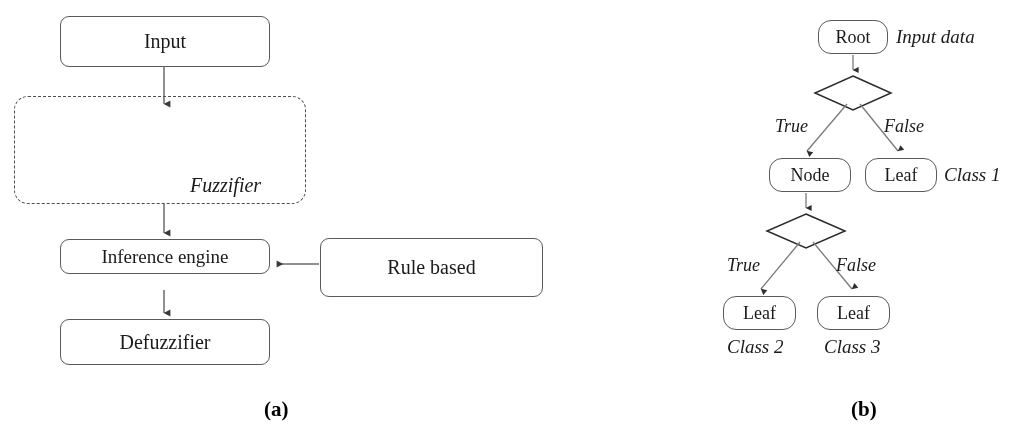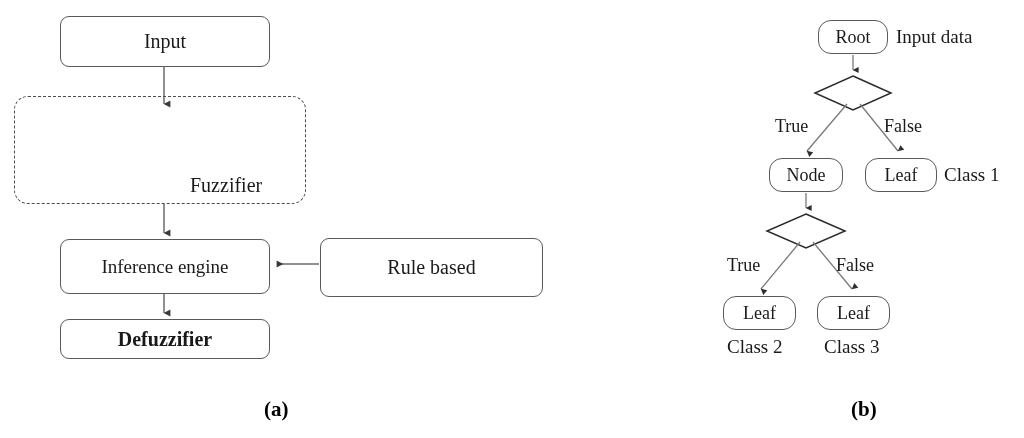--- a/index.html
+++ b/index.html
@@ -49,44 +49,45 @@
     border: 1.5px dashed #4d4d4d;
     border-radius: 14px;
     background: transparent;
     z-index: 1;
   }
   .free-text {
     position: absolute;
     white-space: nowrap;
     color: #1a1a1a;
     z-index: 4;
+    font-style: italic;
   }
   .panel-caption {
     position: absolute;
     white-space: nowrap;
     font-weight: bold;
     color: #000000;
     z-index: 4;
   }
   
   #box-input        { left: 60px;  top: 16px;  width: 210px; height: 51px; font-size: 20px; }
   #box-member       { left: 60px;  top: 110px; width: 210px; height: 51px; font-size: 19px; }
   #group-fuzzifier  { left: 14px;  top: 96px;  width: 292px; height: 108px; }
   #text-fuzzifier   { left: 190px; top: 174px; font-size: 20px; }
-  #box-inference    { left: 60px;  top: 239px; width: 210px; height: 55px; font-size: 19px; }
+  #box-inference    { left: 60px;  top: 239px; width: 210px; height: 35px; font-size: 19px; }
   #box-rule         { left: 320px; top: 238px; width: 223px; height: 59px; font-size: 20px; }
-  #box-defuzzifier  { left: 60px;  top: 319px; width: 210px; height: 40px; font-size: 20px; font-weight: bold; }
+  #box-defuzzifier  { left: 60px;  top: 319px; width: 210px; height: 46px; font-size: 20px; }
   #caption-a        { left: 264px; top: 397px; font-size: 21px; }
   
   #box-root         { left: 818px; top: 20px;  width: 70px;  height: 34px; font-size: 18px; }
   #text-input-data  { left: 896px; top: 26px;  font-size: 19px; }
   #text-condition1  { left: 896px; top: 86px;  font-size: 19px; }
   #text-true1       { left: 775px; top: 116px; font-size: 18px; }
   #text-false1      { left: 884px; top: 116px; font-size: 18px; }
-  #box-node         { left: 769px; top: 158px; width: 74px;  height: 34px; font-size: 18px; }
+  #box-node         { left: 769px; top: 158px; width: 82px;  height: 34px; font-size: 18px; }
   #box-leaf1        { left: 865px; top: 158px; width: 72px;  height: 34px; font-size: 18px; }
   #text-class1      { left: 944px; top: 164px; font-size: 19px; }
   #text-condition2  { left: 851px; top: 224px; font-size: 19px; }
   #text-true2       { left: 727px; top: 255px; font-size: 18px; }
   #text-false2      { left: 836px; top: 255px; font-size: 18px; }
   #box-leaf2        { left: 723px; top: 296px; width: 73px;  height: 34px; font-size: 18px; }
   #box-leaf3        { left: 817px; top: 296px; width: 73px;  height: 34px; font-size: 18px; }
   #text-class2      { left: 727px; top: 336px; font-size: 19px; }
   #text-class3      { left: 824px; top: 336px; font-size: 19px; }
   #caption-b        { left: 851px; top: 397px; font-size: 21px; }

